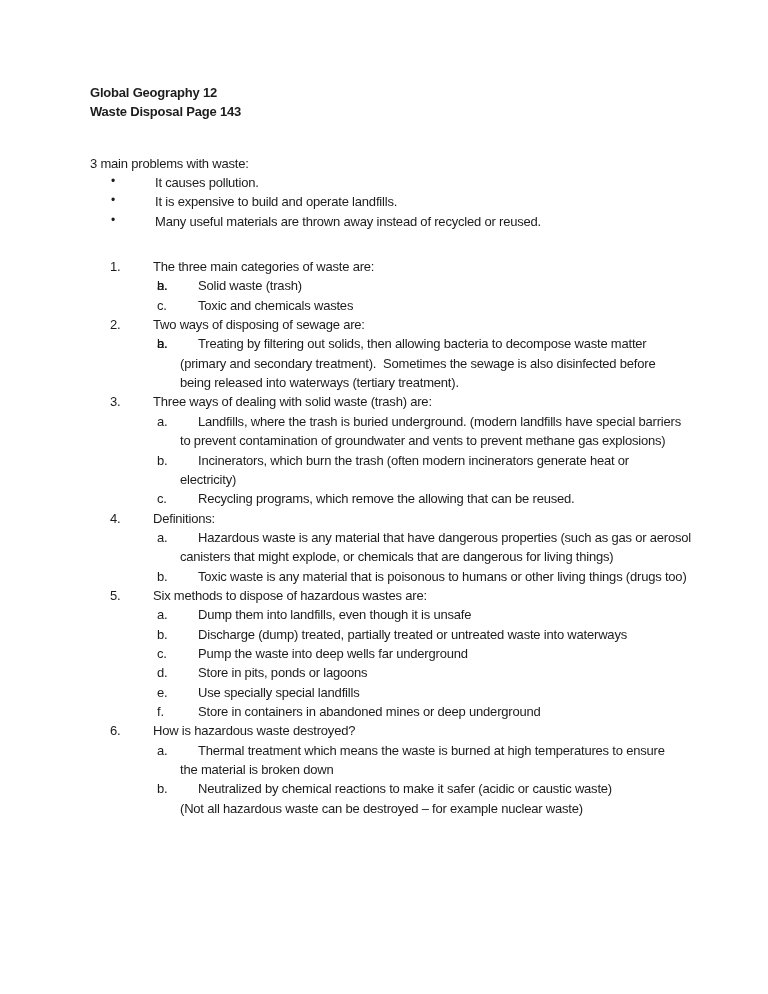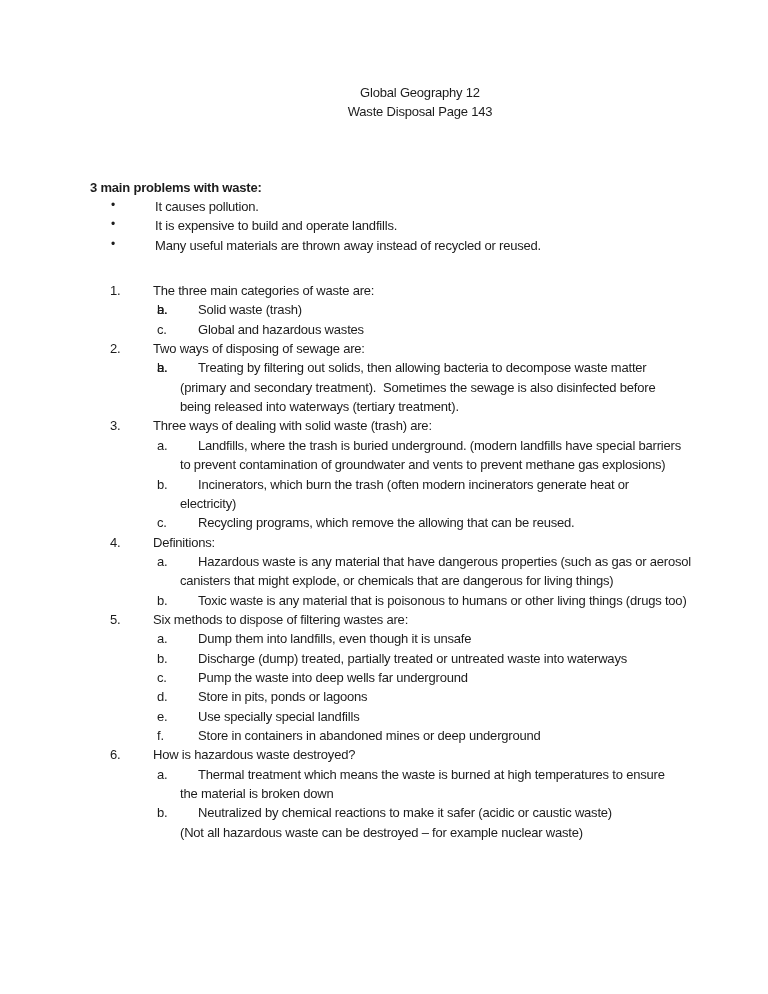--- a/index.html
+++ b/index.html
@@ -14,22 +14,22 @@
     letter-spacing: -0.2px;
     line-height: 19.35px;
     overflow: hidden;
   }
   .content {
     position: absolute;
     left: 90px;
     top: 83px;
     width: 660px;
   }
-  .doc-header { font-weight: normal; text-align: center; }
-  .intro-heading { margin-top: 56px; font-weight: bold; }
+  .doc-header { font-weight: bold; }
+  .intro-heading { margin-top: 32px; }
   .bullets { margin: 0; padding: 0; list-style: none; }
   .bullet-item { position: relative; padding-left: 47px; }
   .bullet-marker {
     position: absolute;
     left: 21px;
     top: -1px;
     font-size: 12px;
   }
   .outline { margin-top: 26px; }
   .oitem { position: relative; padding-left: 45px; }
@@ -74,21 +74,21 @@
       </div>
       <div class="sitem">
         <span class="sletter">a.</span>
       </div>
       <div class="sitem">
         <span class="sletter">b.</span>
         <span class="txt">Solid waste (trash)</span>
       </div>
       <div class="sitem">
         <span class="sletter">c.</span>
-        <span class="txt">Global and hazardous wastes</span>
+        <span class="txt">Toxic and chemicals wastes</span>
       </div>
 
       <div class="oitem">
         <span class="onum">2.</span>
         <span class="txt">Two ways of disposing of sewage are:</span>
       </div>
       <div class="sitem">
         <span class="sletter">a.</span>
       </div>
       <div class="sitem">
@@ -126,21 +126,21 @@
         <span class="txt">Hazardous waste is any material that have dangerous properties (such as gas or aerosol
 canisters that might explode, or chemicals that are dangerous for living things)</span>
       </div>
       <div class="sitem">
         <span class="sletter">b.</span>
         <span class="txt">Toxic waste is any material that is poisonous to humans or other living things (drugs too)</span>
       </div>
 
       <div class="oitem">
         <span class="onum">5.</span>
-        <span class="txt">Six methods to dispose of filtering wastes are:</span>
+        <span class="txt">Six methods to dispose of hazardous wastes are:</span>
       </div>
       <div class="sitem">
         <span class="sletter">a.</span>
         <span class="txt">Dump them into landfills, even though it is unsafe</span>
       </div>
       <div class="sitem">
         <span class="sletter">b.</span>
         <span class="txt">Discharge (dump) treated, partially treated or untreated waste into waterways</span>
       </div>
       <div class="sitem">

